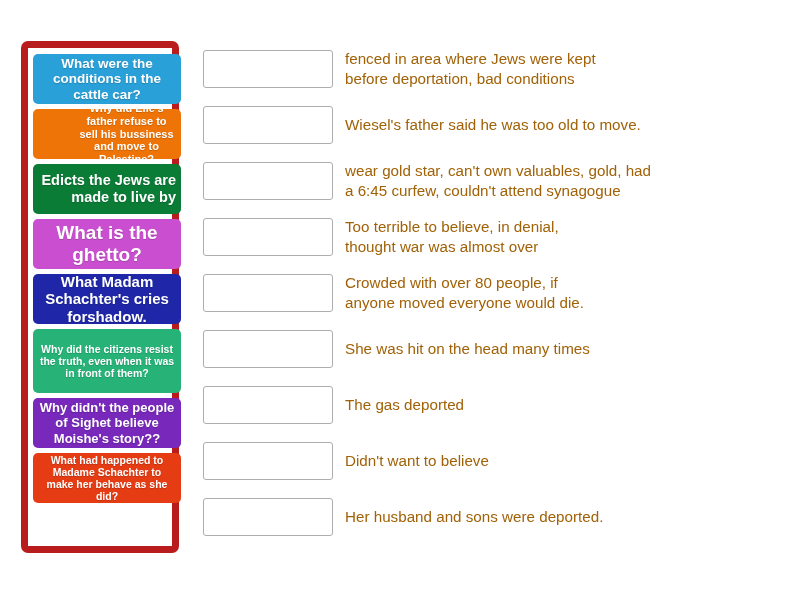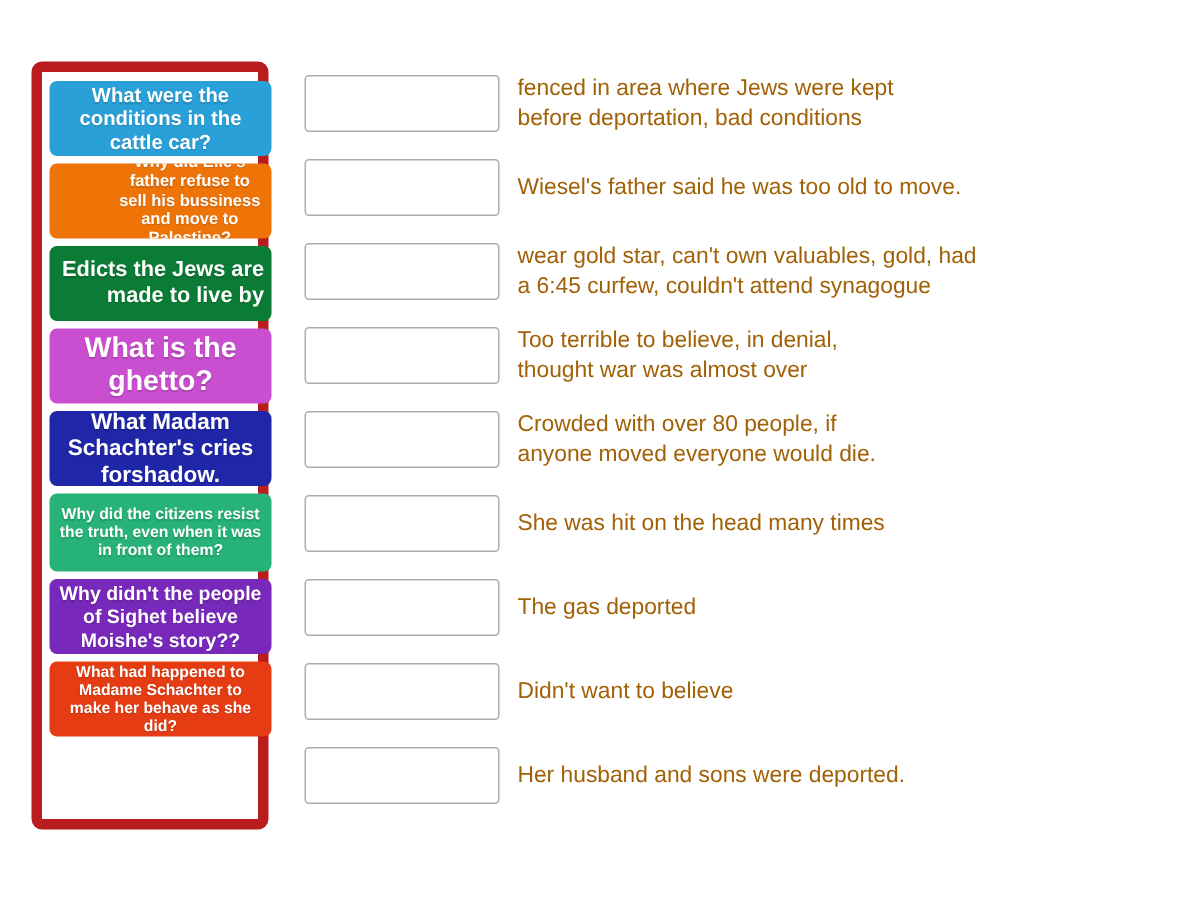--- a/index.html
+++ b/index.html
@@ -51,21 +51,21 @@
     overflow: hidden;
   }
   .tile:last-child { margin-bottom: 0; }
 
   .tile.t0 { height: 50px; font-size: 13.5px; }
   .tile.t1 { height: 50px; font-size: 13.5px; }
   .tile.t2 { height: 50px; font-size: 11px;  }
   .tile.t3 { height: 50px; font-size: 14.5px; text-align: right;}
   .tile.t4 { height: 50px; font-size: 19px;  }
   .tile.t5 { height: 50px; font-size: 15px;}
-  .tile.t6 { height: 52px; font-size: 10.5px;}
+  .tile.t6 { height: 64px; font-size: 10.5px;}
   .tile.t7 { height: 50px; font-size: 10.5px;}
   .tile.t8 { height: 50px; font-size: 13px;  }
 
   
   .answers {
     position: absolute;
     left: 203px;
     top: 50px;
     width: 575px;
   }

